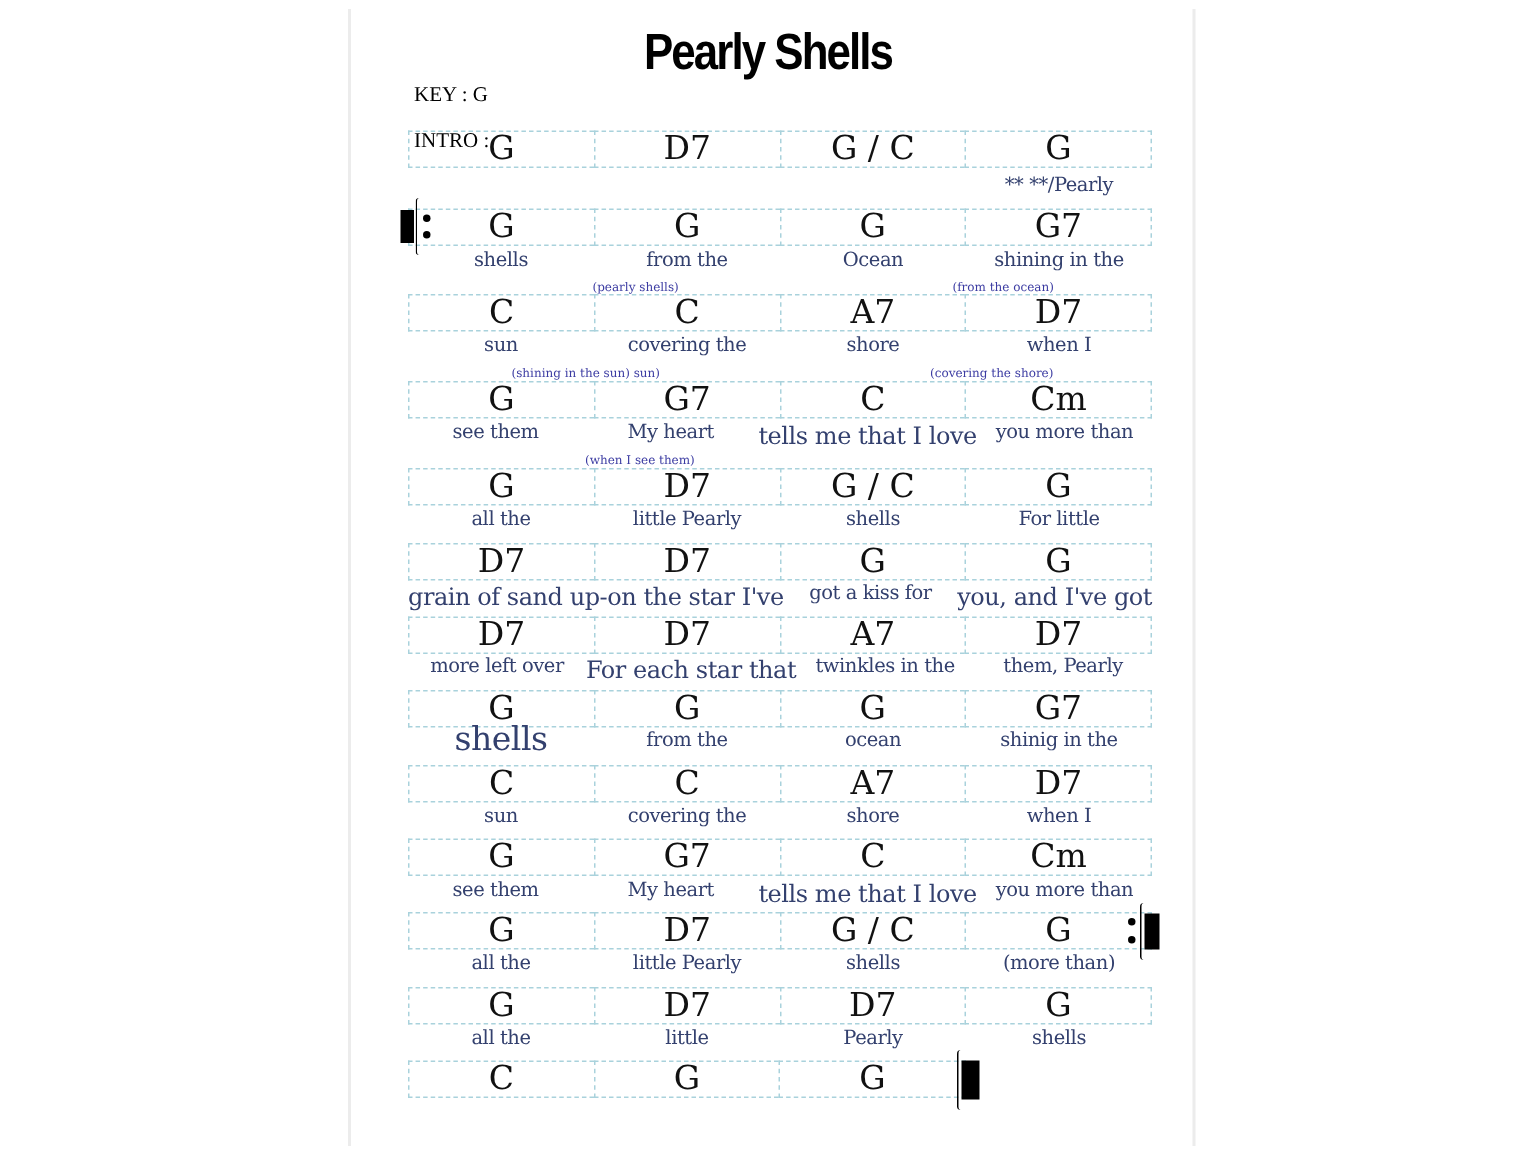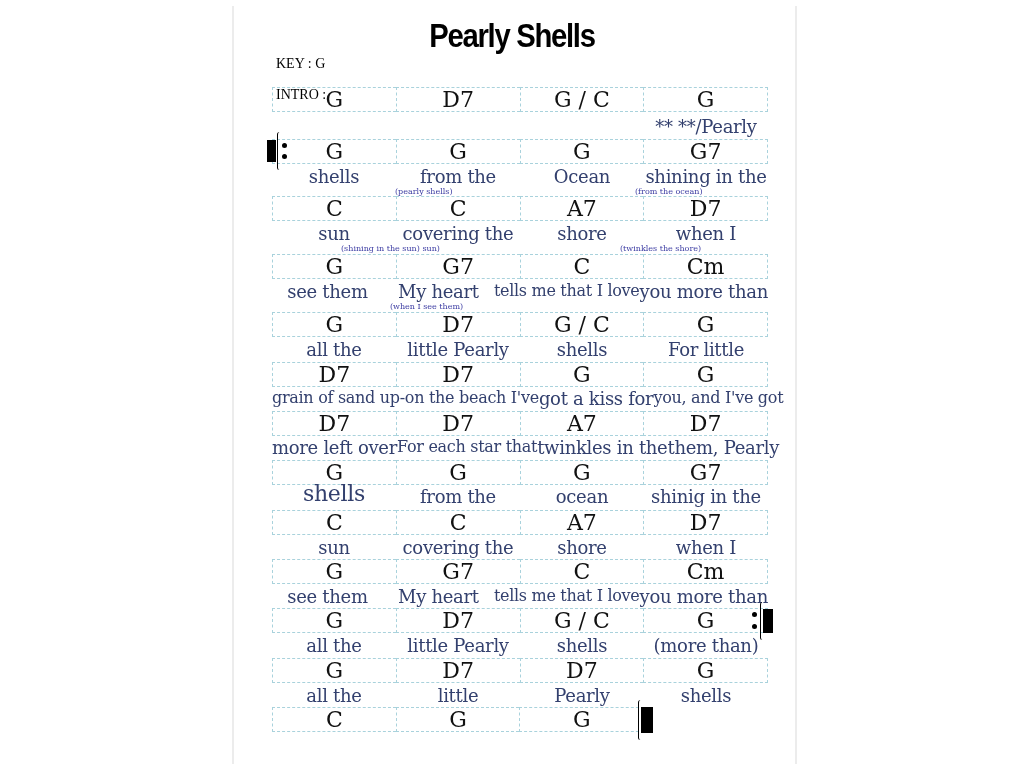--- a/index.html
+++ b/index.html
@@ -5,21 +5,21 @@
   html, body { margin:0; padding:0; }
   body { width:1024px; height:768px; background:#ffffff; position:relative; overflow:hidden; font-family:"DejaVu Serif", serif; }
   .page { position:absolute; left:232px; top:6px; width:561px; height:758px; border-left:2px solid #ececec; border-right:2px solid #ececec; background:#fff; }
   .title { position:absolute; left:0; width:1024px; top:16px; text-align:center; font-family:"Liberation Sans", sans-serif; font-weight:bold; font-size:34px; letter-spacing:-1.5px; color:#000; transform:scaleX(0.86); transform-origin:center; }
   .meta { position:absolute; left:276px; font-family:"Liberation Serif", serif; font-size:14px; color:#000; line-height:15px; }
   .row { position:absolute; left:272px; width:496px; height:25px; display:flex; }
   .cell { flex:1; border:1px dashed #a9d2dc; border-right:none; box-sizing:border-box; height:25px; position:relative; text-align:center; }
   .cell:last-child { border-right:1px dashed #a9d2dc; }
   .chord { font-family:"DejaVu Serif", serif; font-size:22px; line-height:24px; color:#111; }
   .lyr-row { position:absolute; left:272px; width:496px; display:flex; }
-  .lyr { flex:1; text-align:center; font-family:"DejaVu Serif", serif; font-size:18px; color:#33406e; white-space:nowrap; letter-spacing:-0.3px; }
+  .lyr { flex:1; text-align:center; font-family:"DejaVu Serif", serif; font-size:13px; color:#33406e; white-space:nowrap; letter-spacing:-0.3px; }
   .lyr.big { font-size:22px; line-height:22px; }
   .lyr.small { font-size:16px; }
   .note { position:absolute; font-family:"DejaVu Serif", serif; font-size:8px; color:#3b3ba2; white-space:nowrap;margin-left:32px; }
   .repeat { position:absolute; width:10px; height:22px; background:#000; }
   .repeat-dot { position:absolute; width:5px; height:5px; border-radius:50%; background:#000; }
   .brace { position:absolute; width:4px; border-left:1px solid #000; border-radius:3px; }
 </style>
 </head>
 <body>
 
@@ -91,21 +91,21 @@
       <div class="lyr">For little</div>
     </div>
     <div class="row" style="top: 362px; width: 496px;">
       <div class="cell"><span class="chord">D7</span></div>
       <div class="cell"><span class="chord">D7</span></div>
       <div class="cell"><span class="chord">G</span></div>
       <div class="cell"><span class="chord">G</span></div>
     </div>
     <div class="lyr-row" style="top: 388px;">
       <div class="lyr small">grain of sand up-</div>
-      <div class="lyr small">on the beach I've</div>
+      <div class="lyr small">on the star I've</div>
       <div class="lyr">got a kiss for</div>
       <div class="lyr small">you, and I've got</div>
     </div>
     <div class="row" style="top: 411px; width: 496px;">
       <div class="cell"><span class="chord">D7</span></div>
       <div class="cell"><span class="chord">D7</span></div>
       <div class="cell"><span class="chord">A7</span></div>
       <div class="cell"><span class="chord">D7</span></div>
     </div>
     <div class="lyr-row" style="top: 437px;">
@@ -175,21 +175,21 @@
       <div class="lyr">shells</div>
     </div>
     <div class="row" style="top: 707px; width: 372px;">
       <div class="cell"><span class="chord">C</span></div>
       <div class="cell"><span class="chord">G</span></div>
       <div class="cell"><span class="chord">G</span></div>
     </div>
     <div class="note" style="left: 363px; top: 187px;">(pearly  shells)</div>
     <div class="note" style="left: 603px; top: 187px;">(from the  ocean)</div>
     <div class="note" style="left: 309px; top: 244px;">(shining in the sun)  sun)</div>
-    <div class="note" style="left: 588px; top: 244px;">(twinkles the  shore)</div>
+    <div class="note" style="left: 588px; top: 244px;">(covering the  shore)</div>
     <div class="note" style="left: 358px; top: 302px;">(when I  see them)</div>
   </div>
 
 <div>
   <div class="repeat" style="left:267px;top:140px;width:9px;height:22px;"></div>
   <div class="brace" style="left:277px;top:132px;height:38px;"></div>
   <div class="repeat-dot" style="left:282px;top:143px;"></div>
   <div class="repeat-dot" style="left:282px;top:154px;"></div>
 </div>
 <div>

